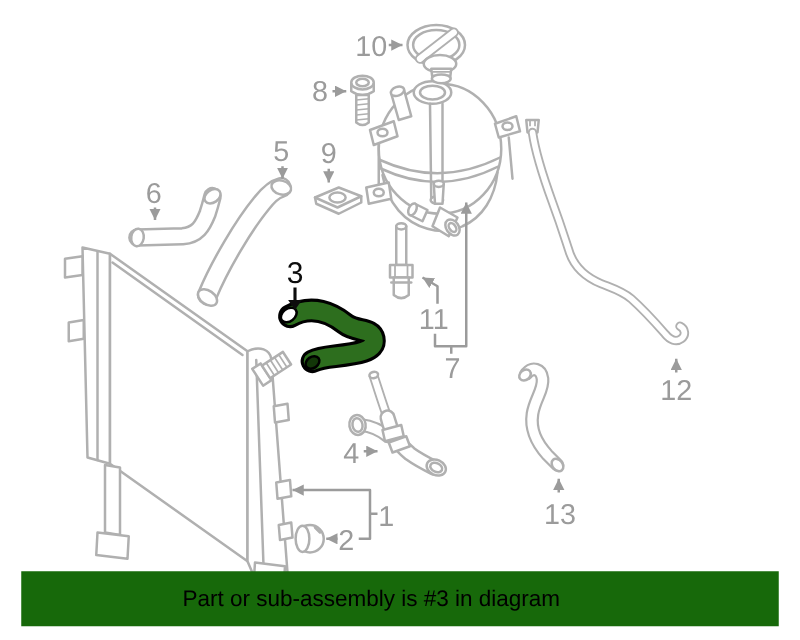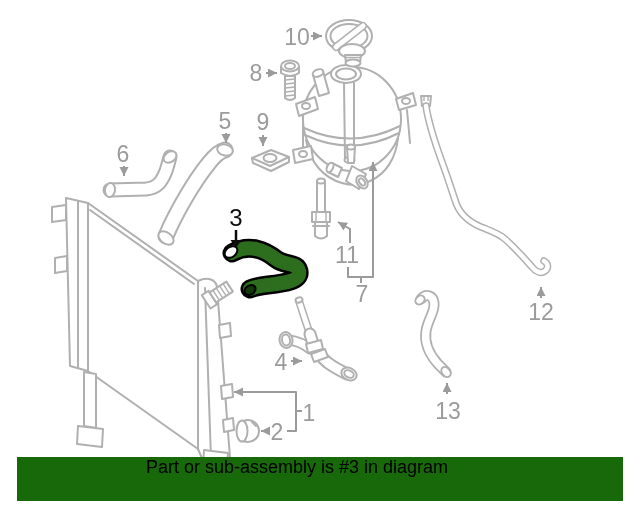--- a/index.html
+++ b/index.html
@@ -8,21 +8,21 @@
   svg text{font-family:"Liberation Sans",sans-serif;}
   .lbl{font-size:23px;fill:#9b9b9b;text-anchor:middle;}
   .lbl-dark{font-size:24px;fill:#0d0d0d;text-anchor:middle;}
   .ln{stroke:#b0b0b0;stroke-width:2;fill:none;stroke-linecap:round;stroke-linejoin:round;}
   .lnf{stroke:#b0b0b0;stroke-width:2;fill:#ffffff;stroke-linecap:round;stroke-linejoin:round;}
   .thin{stroke:#b0b0b0;stroke-width:1.4;fill:none;}
   .tube-o{stroke:#b0b0b0;fill:none;stroke-linecap:round;stroke-linejoin:round;}
   .tube-i{stroke:#ffffff;fill:none;stroke-linecap:round;stroke-linejoin:round;}
   .callout-line{stroke:#9b9b9b;stroke-width:2;fill:none;stroke-linejoin:round;}
   .banner{position:absolute;left:17px;top:457px;width:606px;height:44px;
-          background:#17690a;color:#000000;display:flex;flex-direction:row;
+          background:#17690a;color:#000000;display:flex;flex-direction:column;
           justify-content:center;text-align:center;font-size:18px;line-height:21px;
           padding-right:46px;box-sizing:border-box;}
 </style>
 </head>
 <body>
 
 <div class="stage">
 <svg width="640" height="512" viewBox="0 0 640 512">
   <defs>
     <marker id="ah" markerUnits="userSpaceOnUse" markerWidth="11" markerHeight="10" refX="9" refY="4.5" orient="auto">

